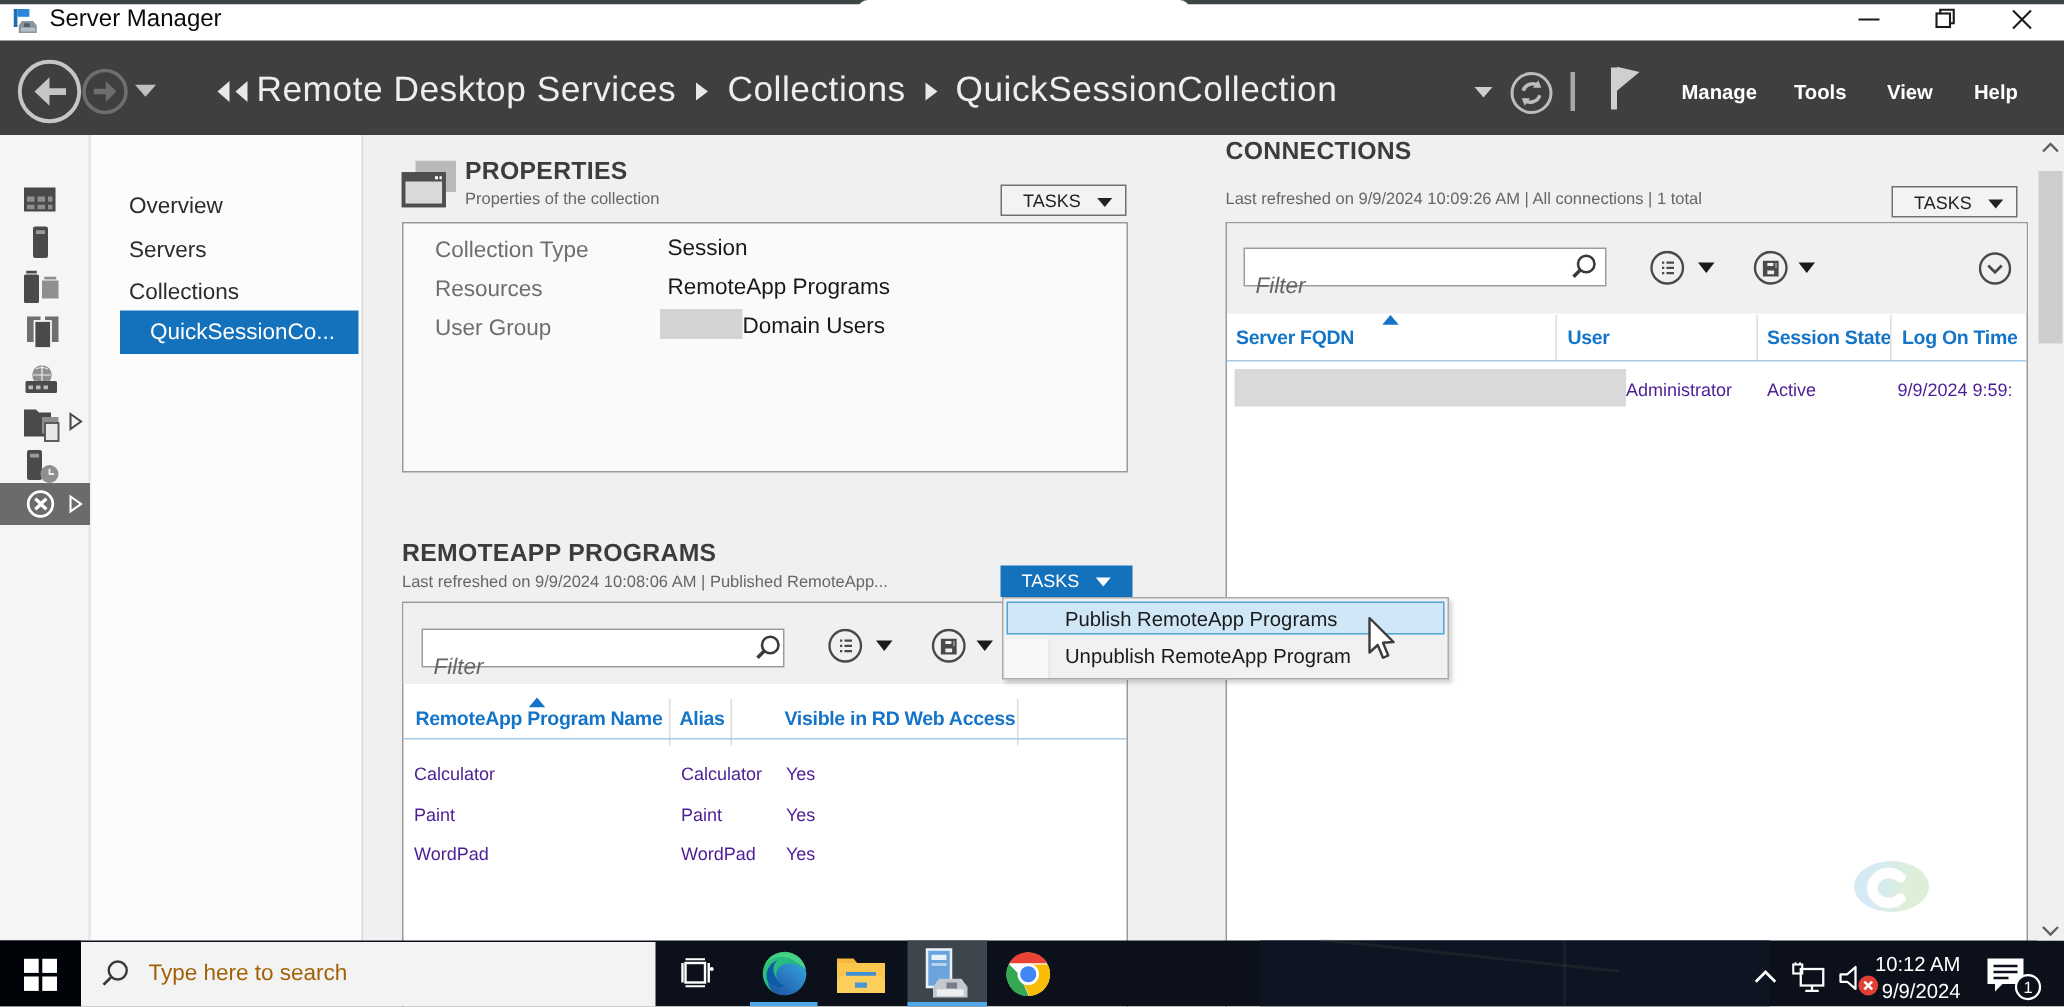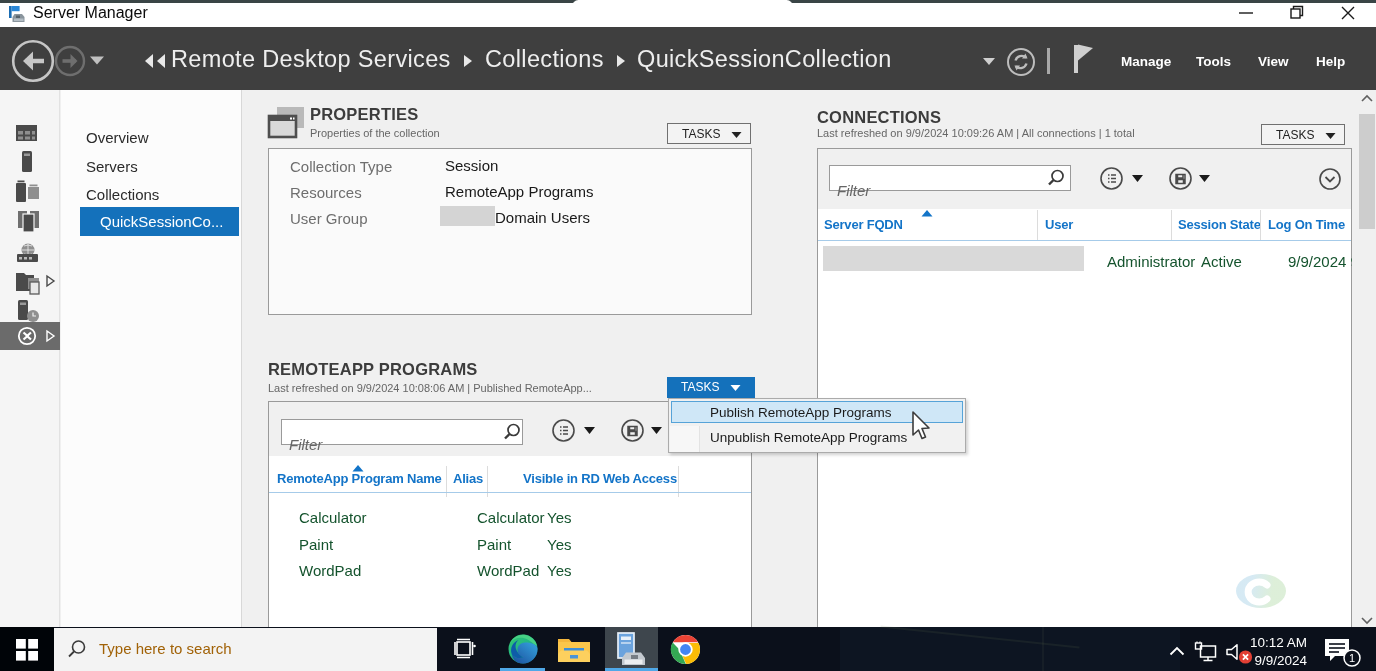--- a/index.html
+++ b/index.html
@@ -30,21 +30,21 @@
 #sb-thumb { left:1359px; top:24px; width:16px; height:115px; background:#cdcdcd; z-index:10; }
 
 
 .sectitle { font-size:16.5px; font-weight:700; color:#3c3c3c; letter-spacing:0.2px; }
 .subtitle { font-size:11px; color:#666; }
 .tasksbtn { width:84px; height:21px; border:1px solid #707070; font-size:12px; color:#222; text-align:left; }
 .panelbox { border:1px solid #9a9a9a; }
 
 
 .thead { font-size:13px; font-weight:700; color:#1374c8; letter-spacing:-0.2px; }
-.tcell { font-size:15px; color:#14532d;padding-left:23px; }
+.tcell { font-size:12px; color:#4c1d95; }
 .glabel { font-size:15px; color:#6e6e6e; }
 .gval { font-size:15px; color:#191919; }
 
 
 .filterbox { background:#fff; border:1px solid #9a9a9a; }
 .filtertxt { font-size:15px; font-style:italic; color:#666;margin-top:12px; }
 
 
 #taskbar { left:0; top:627px; width:1376px; height:44px; background:#0b101b; }
 #startbtn { left:0; top:627px; width:54px; height:44px; background:#000408; }
@@ -254,26 +254,26 @@
 
     <div class="abs" style="left:667px;top:287px;width:88px;height:21px;background:#1471bb;z-index:5"></div>
     <div class="abs" style="left:681px;top:290px;font-size:12px;color:#fff;z-index:6">TASKS</div>
     <svg class="abs" style="left:730px;top:294px;z-index:6" width="11" height="8" viewBox="0 0 11 8">
         <path d="M0.5 1 h10 L5.5 7 Z" fill="#fff"></path>
       </svg>
     <div class="abs" style="left:668px;top:308px;width:298px;height:55px;background:#f1f1f1;border:1px solid #ababab;box-shadow:2px 2px 3px rgba(0,0,0,0.18);z-index:5"></div>
     <div class="abs" style="left:671px;top:311px;width:292px;height:22px;background:#cfe7f7;border:1.5px solid #56a3d8;z-index:6"></div>
     <div class="abs" style="left:670px;top:336px;width:30px;height:26px;background:#f7f7f7;border-right:1px solid #e3e3e3;z-index:6"></div>
     <div class="abs" style="left:710px;top:315px;font-size:13.5px;color:#1a1a1a;z-index:7">Publish RemoteApp Programs</div>
-    <div class="abs" style="left:710px;top:340px;font-size:13.5px;color:#1a1a1a;z-index:7">Unpublish RemoteApp Programs</div>
+    <div class="abs" style="left:710px;top:340px;font-size:13.5px;color:#1a1a1a;z-index:7">Unpublish RemoteApp Program</div>
     <svg class="abs" style="left:908px;top:321px;z-index:8" width="24" height="30" viewBox="0 0 24 30">
       <path d="M5 1 L5 24 L10.5 19 L14 27.5 L17.5 26 L14 17.5 L21 17 Z" fill="#ffffff" stroke="#3c3c3c" stroke-width="1.6" stroke-linejoin="round"></path>
     </svg>
 
-    <div class="abs sectitle" style="left:817px;top:18px">CONNECTIONS</div>
+    <div class="abs sectitle" style="left:817px;top:2px">CONNECTIONS</div>
     <div class="abs subtitle" style="left:817px;top:37px">Last refreshed on 9/9/2024 10:09:26 AM | All connections  | 1 total</div>
     <div class="abs tasksbtn" style="left:1261px;top:34px;background:#f3f3f3">
       <span style="position:absolute;left:14px;top:3px">TASKS</span>
       <svg style="position:absolute;right:8px;top:7px" width="11" height="8" viewBox="0 0 11 8">
           <path d="M0.5 1 h10 L5.5 7 Z" fill="#222"></path>
         </svg>
     </div>
     <div class="abs panelbox" style="left:817px;top:58px;width:535px;height:564px;background:#ffffff"></div>
     <div class="abs" style="left:818px;top:59px;width:533px;height:60px;background:#f0f0f0"></div>
     <div class="abs filterbox" style="left:829px;top:75px;width:242px;height:26px"></div>

